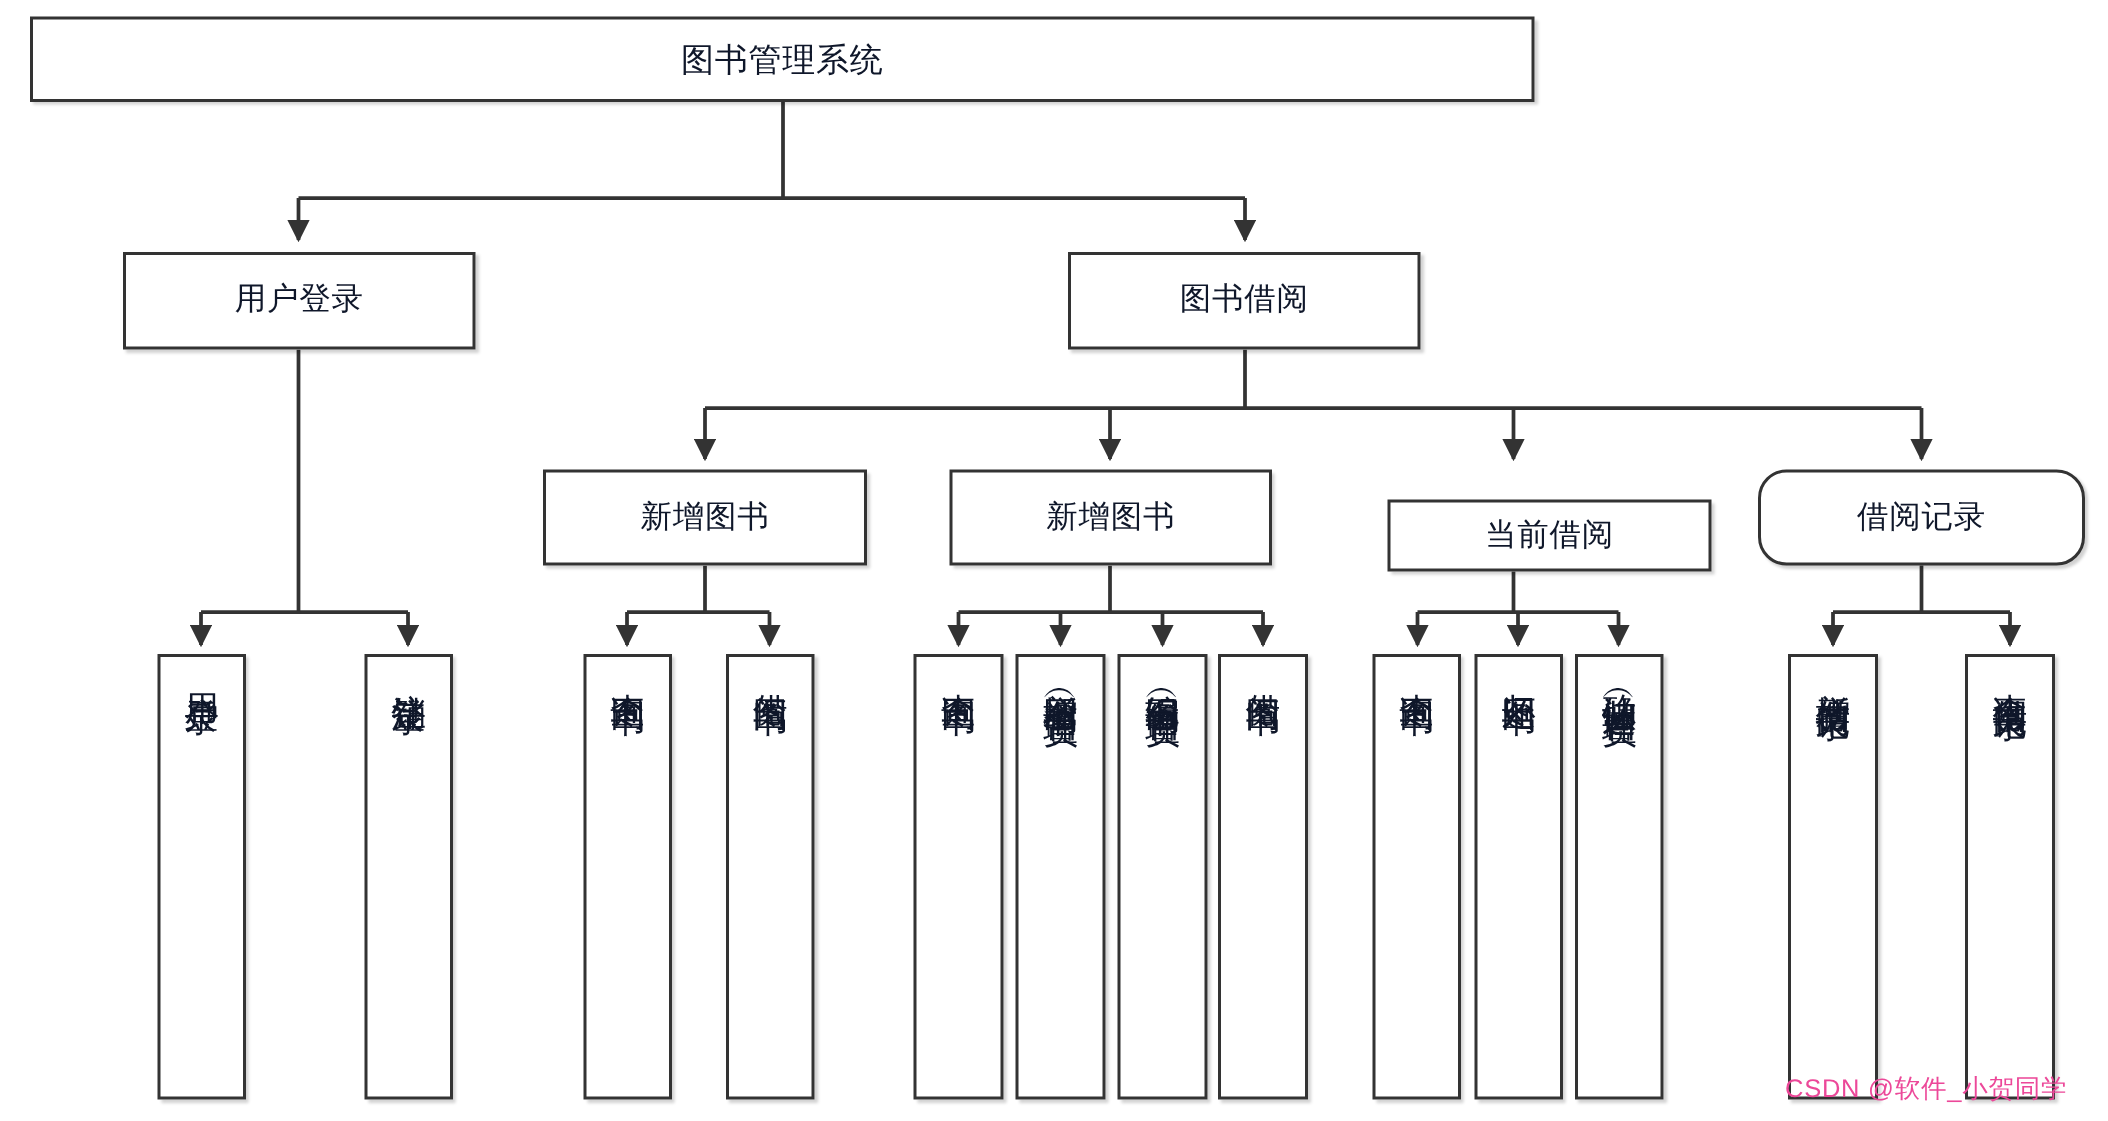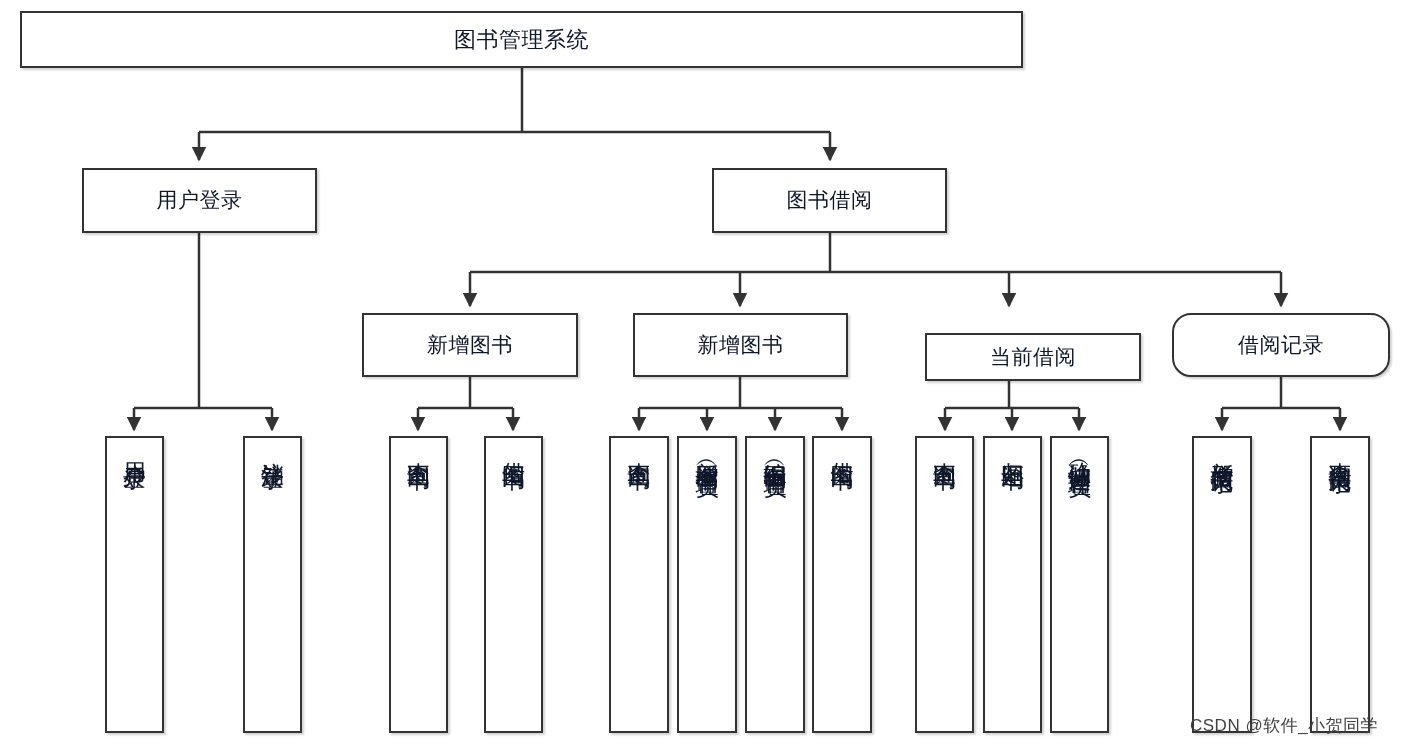--- a/index.html
+++ b/index.html
@@ -64,21 +64,21 @@
     font-size: 23px;
     letter-spacing: 2px;
     line-height: 1;
     white-space: nowrap;
   }
   .watermark {
     position: absolute;
     left: 1190px;
     top: 714px;
     font-size: 17px;
-    color: #404040;
+    color: #ec4899;
     letter-spacing: 0.5px;
     white-space: nowrap;
     user-select: none;
   }
 </style>
 </head>
 <body>
 
 <div id="diagram-root">
 

